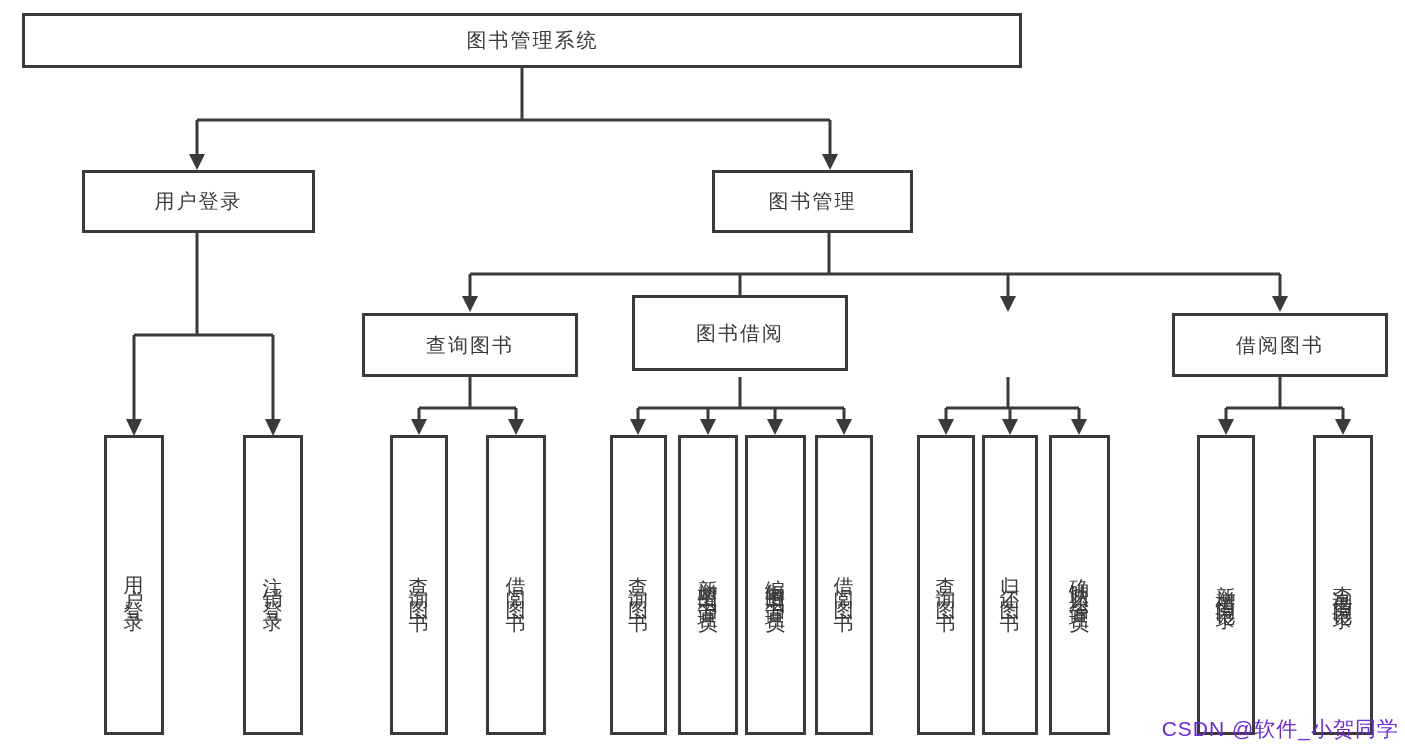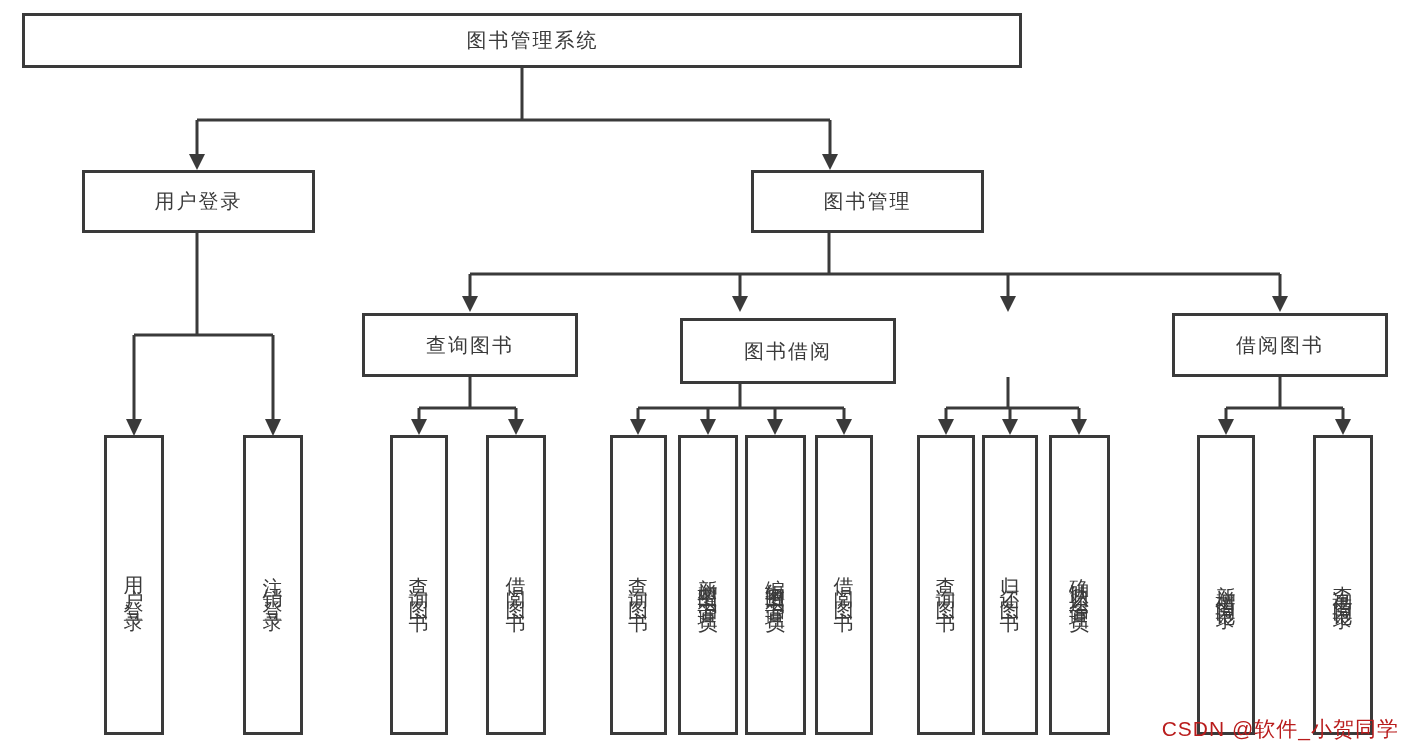--- a/index.html
+++ b/index.html
@@ -33,23 +33,23 @@
     writing-mode: vertical-rl;
     text-orientation: mixed;
     letter-spacing: 12px;
     line-height: 1;
     font-size: 20px;
   }
   .vbox.tight { letter-spacing: 5px; }
   
   .n-root  { left: 22px;  top: 13px;  width: 1000px; height: 55px; padding-left: 21px; }
   .n-l2a   { left: 82px;  top: 170px; width: 233px;  height: 63px; }
-  .n-l2b   { left: 751px; top: 170px; width: 233px;  height: 63px; }
+  .n-l2b   { left: 712px; top: 170px; width: 201px;  height: 63px; }
   .n-l3a   { left: 362px;  top: 313px; width: 216px; height: 64px; }
-  .n-l3b   { left: 632px;  top: 318px; width: 216px; height: 66px; margin-left: 48px; }
+  .n-l3b   { left: 632px;  top: 295px; width: 216px; height: 76px; }
   .n-l3c   { left: 900px;  top: 313px; width: 216px; height: 64px; }
   .n-l3d   { left: 1172px; top: 313px; width: 216px; height: 64px; }
   .leaf    { top: 435px; height: 300px; }
   .n-u1  { left: 104px;  width: 60px; }
   .n-u2  { left: 243px;  width: 60px; }
   .n-a1  { left: 390px;  width: 58px; }
   .n-a2  { left: 486px;  width: 60px; }
   .n-b1  { left: 610px;  width: 57px; }
   .n-b2  { left: 678px;  width: 60px; }
   .n-b3  { left: 745px;  width: 61px; }
@@ -57,21 +57,21 @@
   .n-c1  { left: 917px;  width: 58px; }
   .n-c2  { left: 982px;  width: 56px; }
   .n-c3  { left: 1049px; width: 61px; }
   .n-d1  { left: 1197px; width: 58px; }
   .n-d2  { left: 1313px; width: 60px; }
   .watermark {
     position: absolute;
     right: 6px;
     bottom: 4px;
     font-size: 21px;
-    color: #b91c1c;
+    color: #6d28d9;
     letter-spacing: 1px;
     z-index: 10;
     white-space: nowrap;
   }
 </style>
 </head>
 <body>
 
 <div class="canvas">
 

